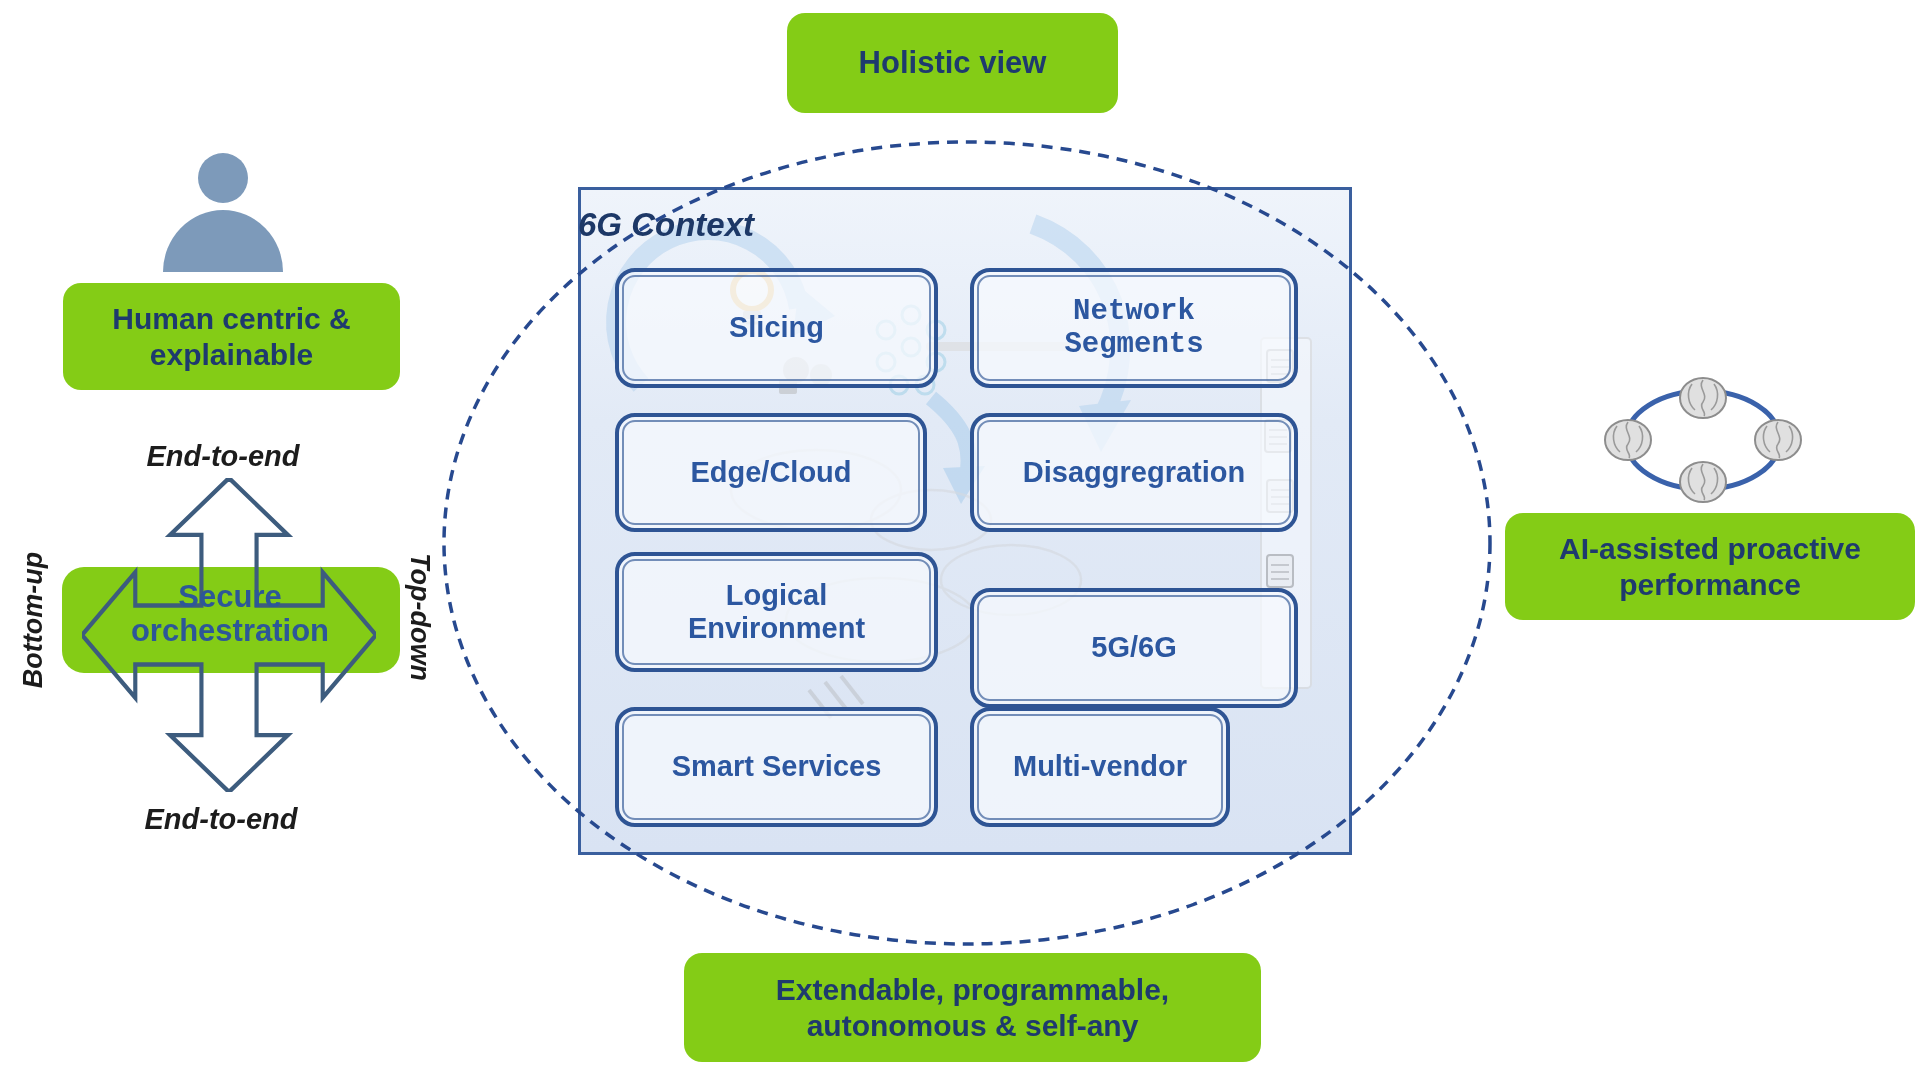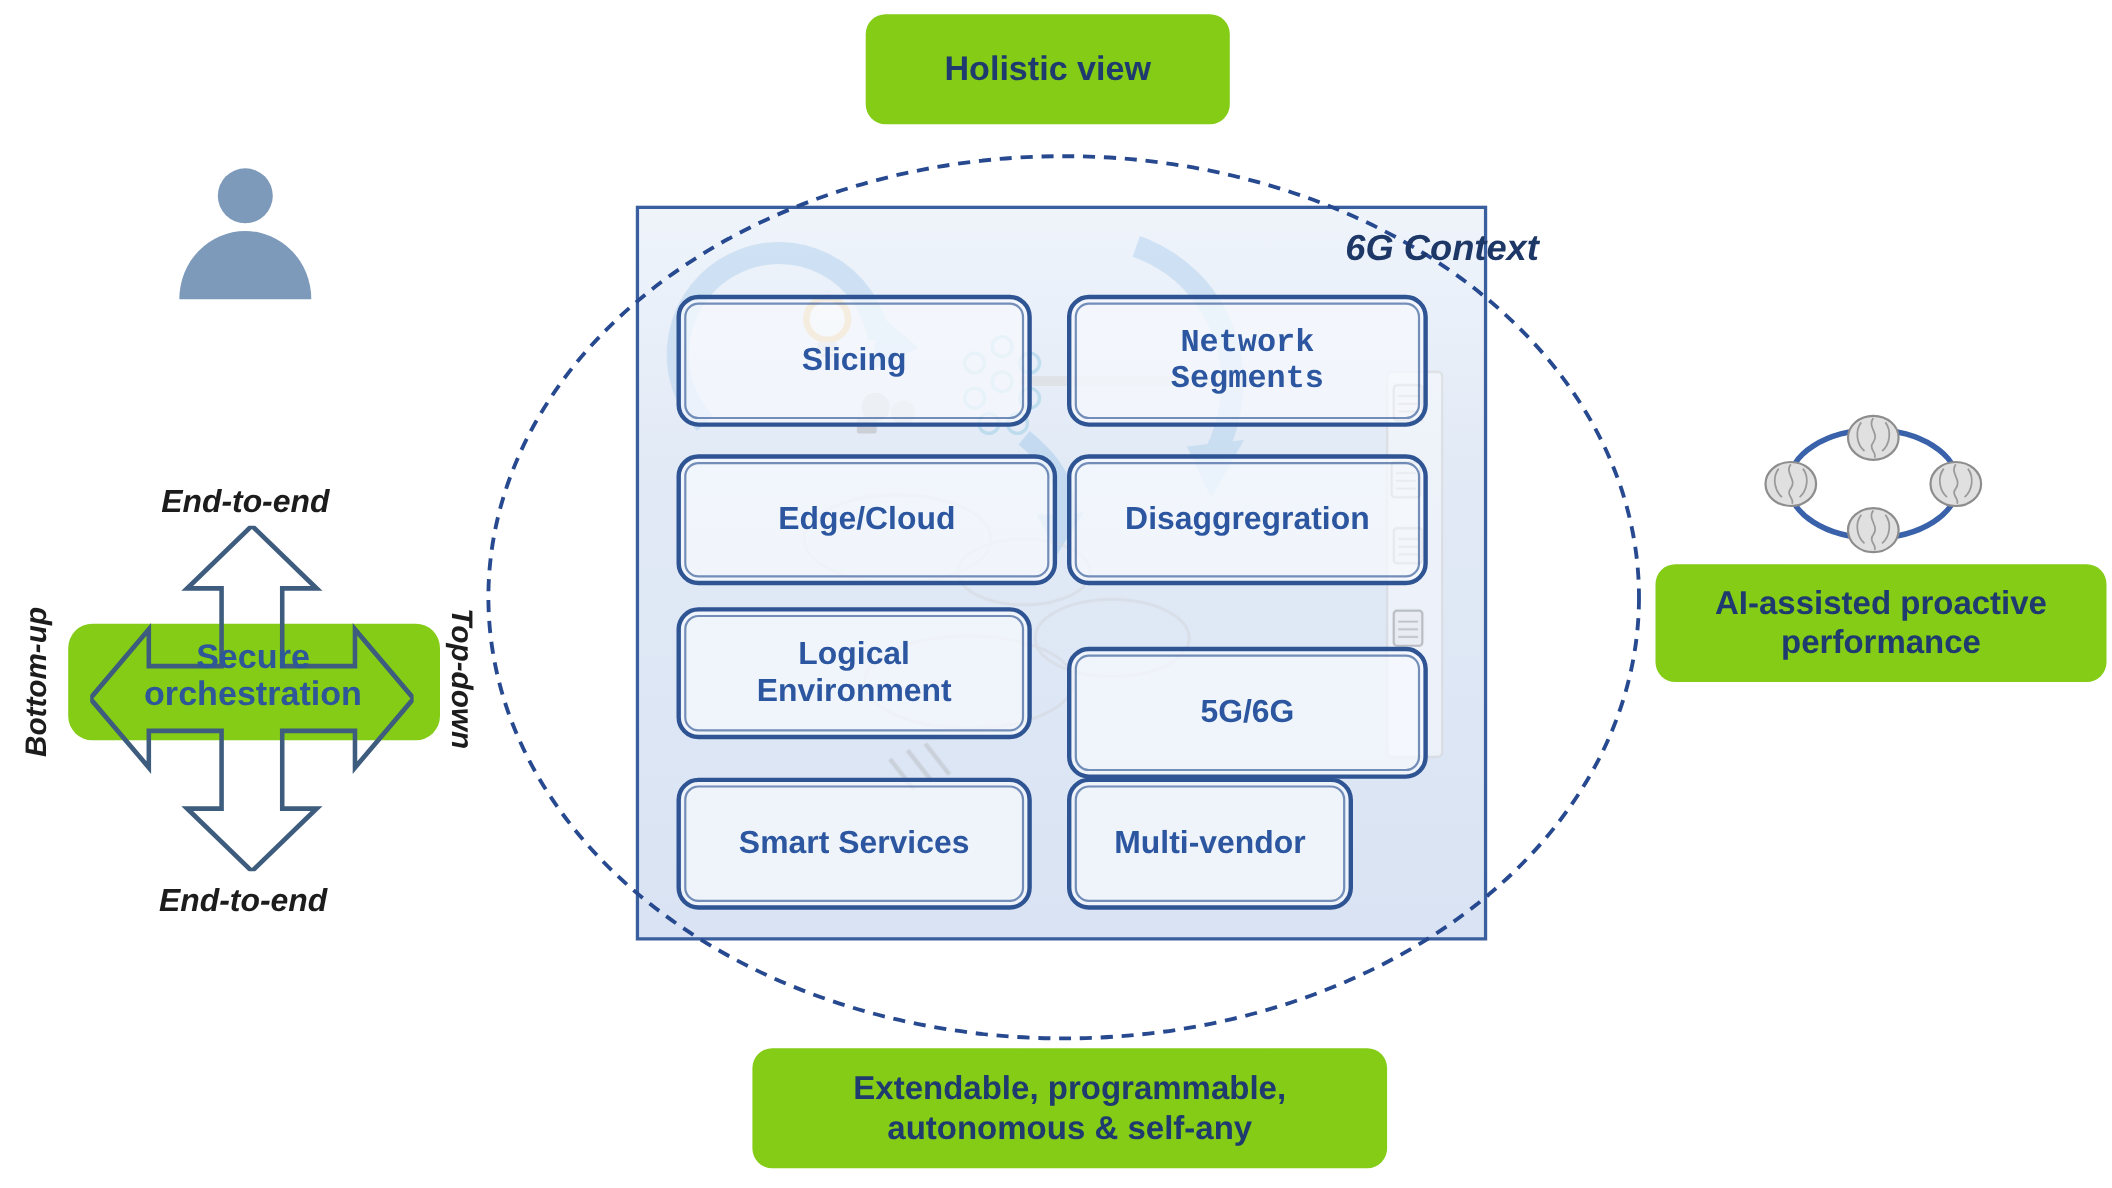--- a/index.html
+++ b/index.html
@@ -45,22 +45,22 @@
   .ai-icon-svg{position:absolute;left:1600px;top:365px;z-index:2;}
 
   
   .ctx-rect{
     position:absolute;left:578px;top:187px;width:774px;height:668px;z-index:1;
     background:linear-gradient(180deg,#eff4fb 0%,#e2eaf6 35%,#d9e3f3 100%);
     border:3px solid #3a5f9e;box-sizing:border-box;
   }
   .ctx-art{position:absolute;left:0;top:0;}
   .ctx-title{
-    position:absolute;left:578px;top:206px;width:774px;text-align:right;
-    color:#1d3867;font-weight:bold;font-style:italic;font-size:33px;z-index:4;padding-left:47px;
+    position:absolute;left:578px;top:206px;width:774px;text-align:left;
+    color:#1d3867;font-weight:bold;font-style:italic;font-size:33px;z-index:4;
   }
   .ctx-box{
     position:absolute;z-index:4;border:4px solid #2e5494;border-radius:20px;
     background:rgba(246,250,254,0.72);box-sizing:border-box;
     display:flex;align-items:center;justify-content:center;
   }
   .ctx-box .ring{position:absolute;inset:3px;border:2px solid rgba(46,84,148,0.65);border-radius:13px;}
   .ctx-box .lbl{
     position:relative;width:250px;text-align:center;color:#2c57a0;
     font-weight:bold;font-size:29px;line-height:1.15;
@@ -157,21 +157,21 @@
   <div class="ctx-title">6G Context</div>
 
   <div class="ctx-box" style="left:615px;top:268px;width:323px;height:120px;">
     <div class="ring"></div>
     <div class="lbl">Slicing</div>
   </div>
   <div class="ctx-box" style="left:970px;top:268px;width:328px;height:120px;font-family:Liberation Mono, monospace;">
     <div class="ring"></div>
     <div class="lbl">Network Segments</div>
   </div>
-  <div class="ctx-box" style="left:615px;top:413px;width:346px;height:119px;">
+  <div class="ctx-box" style="left:615px;top:413px;width:312px;height:119px;">
     <div class="ring"></div>
     <div class="lbl">Edge/Cloud</div>
   </div>
   <div class="ctx-box" style="left:970px;top:413px;width:328px;height:119px;">
     <div class="ring"></div>
     <div class="lbl">Disaggregration</div>
   </div>
   <div class="ctx-box" style="left:615px;top:552px;width:323px;height:120px;">
     <div class="ring"></div>
     <div class="lbl">Logical Environment</div>
@@ -188,20 +188,21 @@
     <div class="ring"></div>
     <div class="lbl">Multi-vendor</div>
   </div>
 
   <div class="glabel holistic">Holistic view</div>
 
   <svg class="person-svg" width="126" height="124" viewBox="0 0 126 124">
     <circle cx="63" cy="28" r="25" fill="#7d9aba"></circle>
     <path d="M3,122 a60,62 0 0 1 120,0 z" fill="#7d9aba"></path>
   </svg>
+  <div class="glabel human">Human centric &amp; explainable</div>
 
   <div class="e2e e2e-top">End-to-end</div>
   <div class="glabel secure-bg"></div>
   <svg class="arrow-svg" width="294" height="314" viewBox="-160 -160 320 320" preserveAspectRatio="none">
     <polygon fill="none" stroke="#3d5c7e" stroke-width="4.5" stroke-linejoin="miter" points="0,-160 64,-102 30,-102 30,-30 102,-30 102,-64 160,0 102,64 102,30 30,30 30,102 64,102 0,160 -64,102 -30,102 -30,30 -102,30 -102,64 -160,0 -102,-64 -102,-30 -30,-30 -30,-102 -64,-102"></polygon>
   </svg>
   <div class="secure-text">Secure orchestration</div>
   <div class="rot bottom-up">Bottom-up</div>
   <div class="rot top-down">Top-down</div>
   <div class="e2e e2e-bottom">End-to-end</div>

